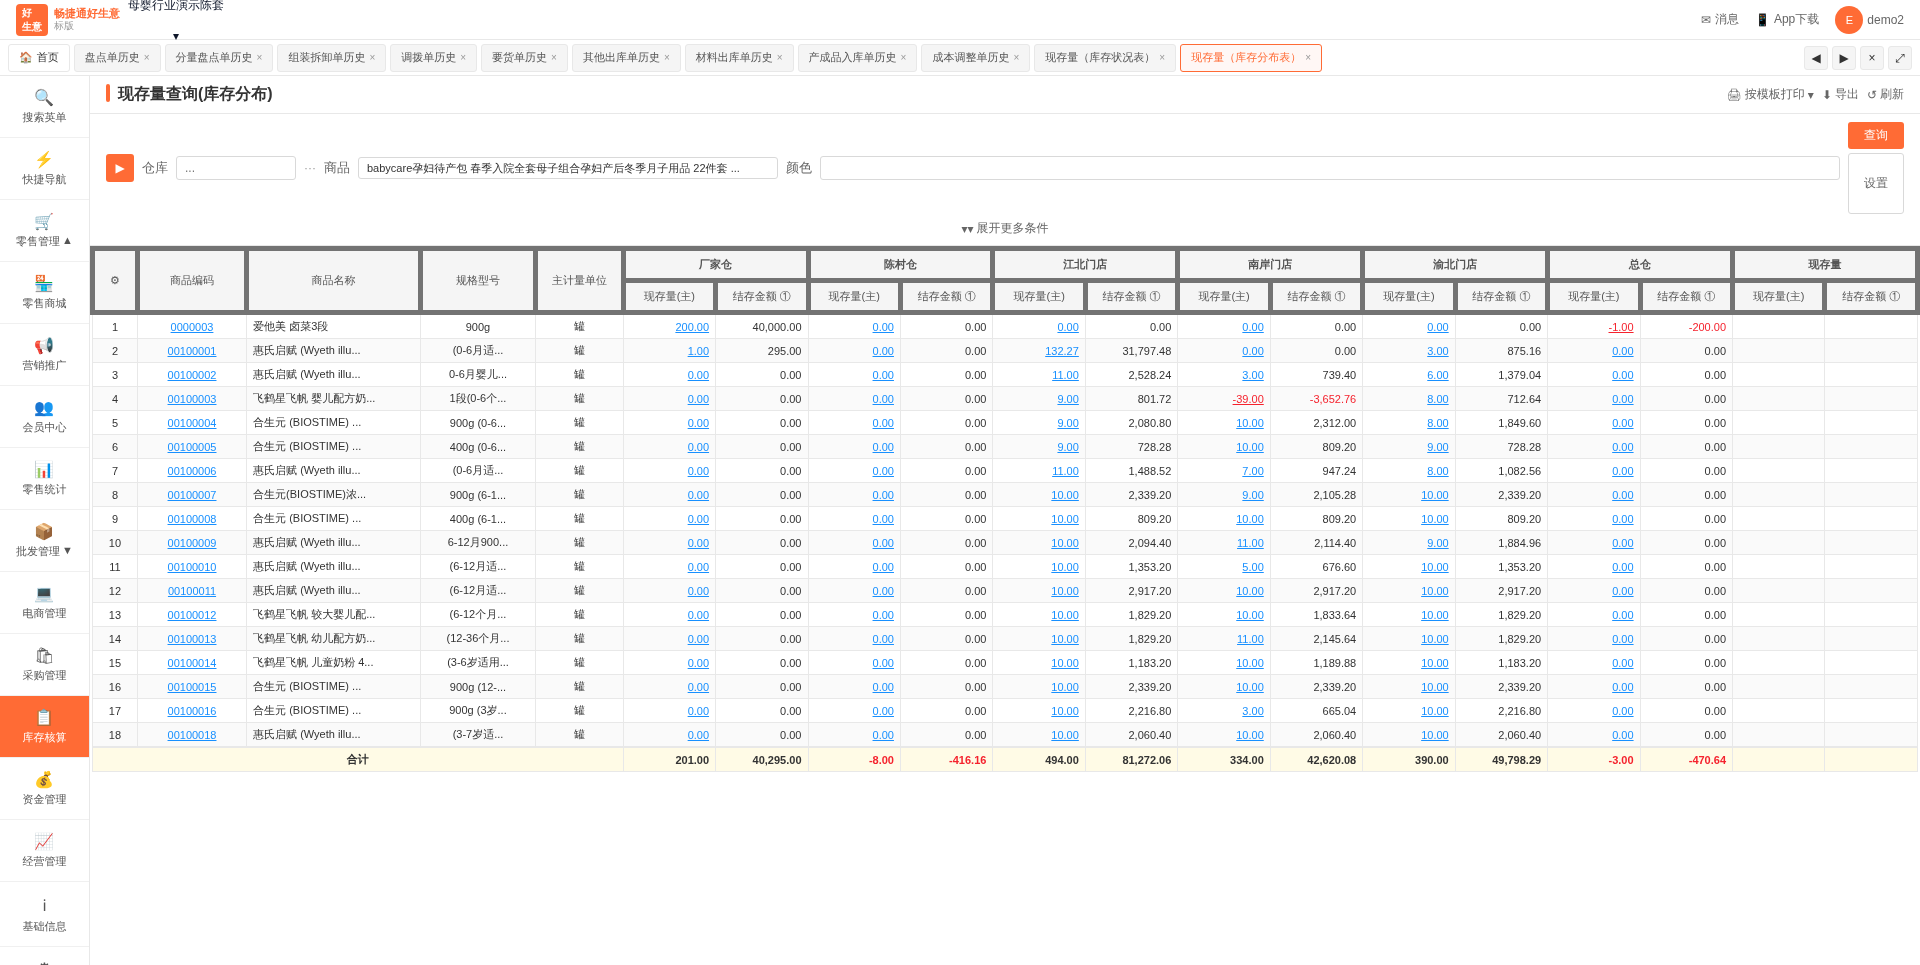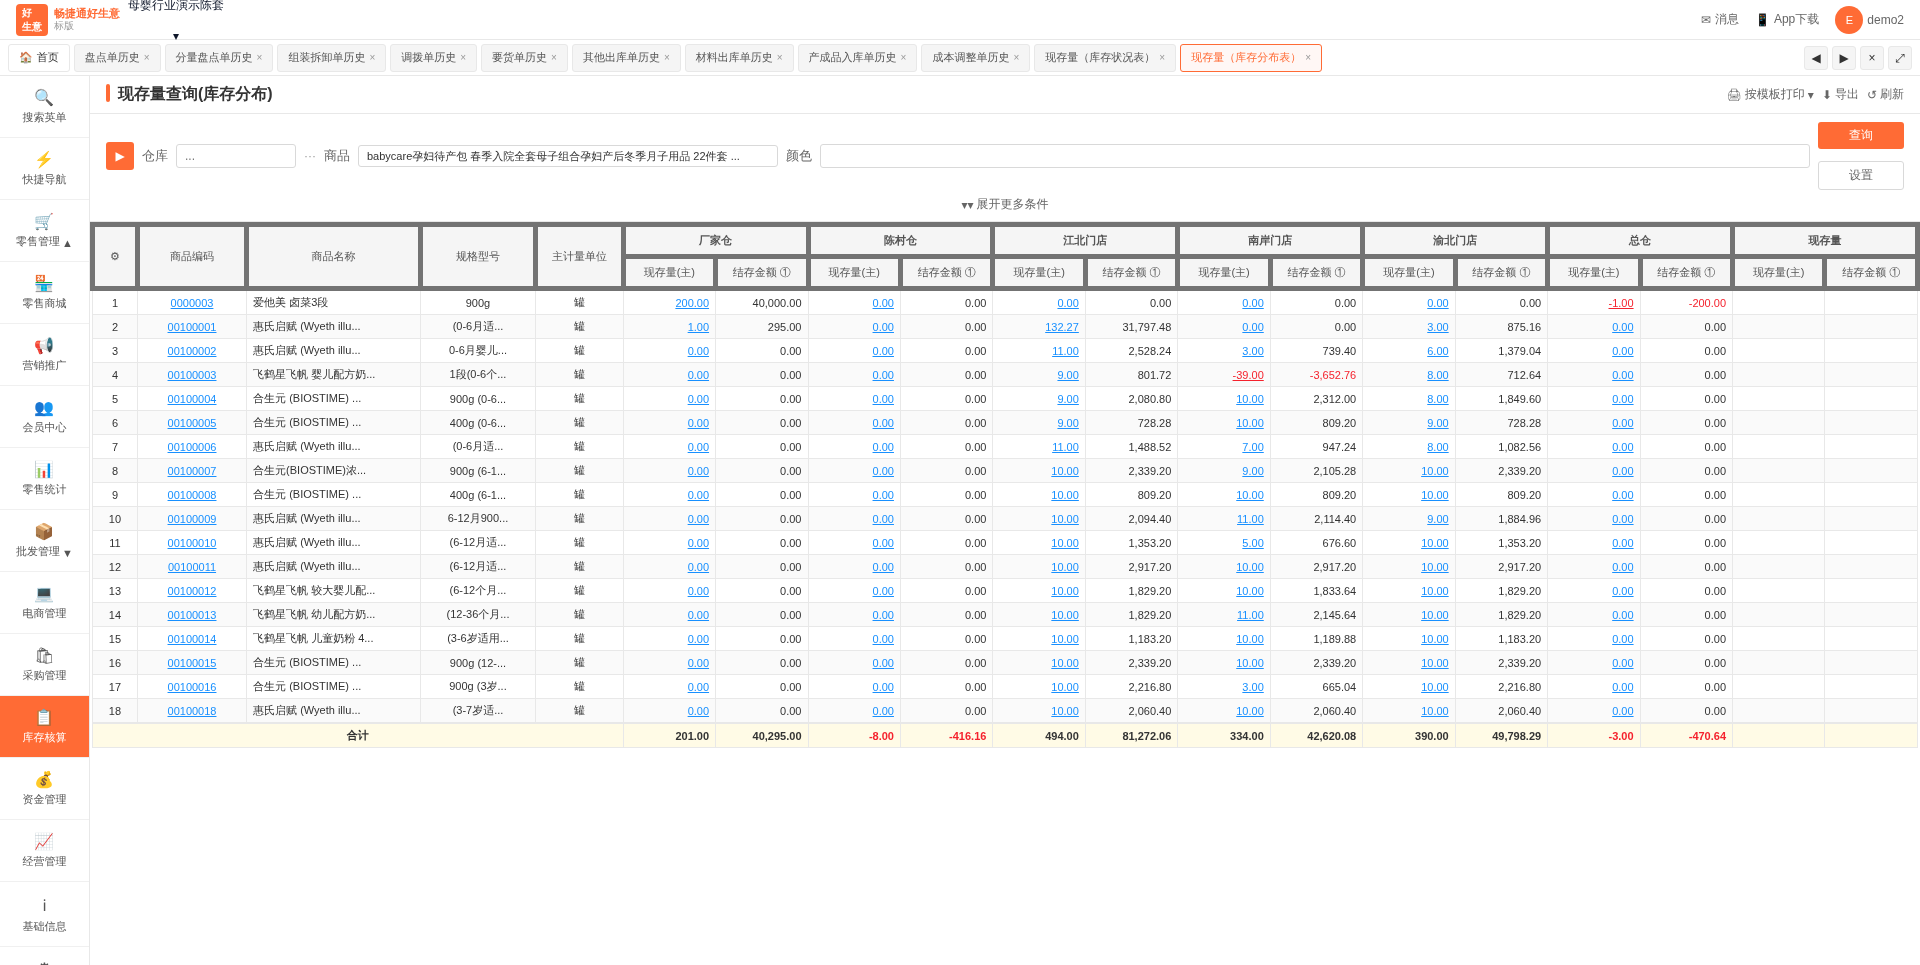--- a/index.html
+++ b/index.html
@@ -25,39 +25,39 @@
     .tab-nav-btn { width: 24px; height: 24px; border: 1px solid #e8e8e8; border-radius: 3px; display: flex; align-items: center; justify-content: center; cursor: pointer; background: #f5f5f5; }
 
     
     .main-layout { display: flex; height: calc(965px - 76px); }
 
     
     .sidebar { width: 90px; background: #fff; border-right: 1px solid #e8e8e8; display: flex; flex-direction: column; overflow-y: auto; }
     .sidebar-item { padding: 12px 4px; text-align: center; cursor: pointer; border-bottom: 1px solid #f0f0f0; font-size: 11px; color: #555; }
     .sidebar-item.active { background: #ff6b35; color: white; }
     .sidebar-item-icon { font-size: 16px; margin-bottom: 3px; }
-    .sidebar-expand { display: flex; align-items: flex-end; gap: 2px; justify-content: center; }
+    .sidebar-expand { display: flex; align-items: flex-start; gap: 2px; justify-content: center; }
 
     
     .content { flex: 1; overflow: hidden; display: flex; flex-direction: column; }
     .page-header { padding: 8px 16px; background: #fff; border-bottom: 1px solid #e8e8e8; display: flex; align-items: center; justify-content: space-between; }
     .page-title { font-size: 16px; font-weight: bold; color: #333; }
     .page-actions { display: flex; align-items: center; gap: 8px; }
     .action-btn { display: flex; align-items: center; gap: 3px; color: #666; font-size: 12px; cursor: pointer; }
 
     
     .filter-area { background: #fff; padding: 8px 16px; border-bottom: 1px solid #e8e8e8; }
     .filter-row { display: flex; align-items: center; gap: 8px; }
     .filter-label { color: #666; font-size: 13px; white-space: nowrap; }
     .filter-input { border: 1px solid #d9d9d9; border-radius: 3px; padding: 4px 8px; font-size: 12px; color: #333; min-width: 80px; }
     .filter-input-wide { min-width: 400px; color: #333; }
     .filter-dots { color: #999; }
     .filter-expand { display: flex; align-items: center; gap: 3px; color: #666; cursor: pointer; font-size: 12px; margin-top: 6px; justify-content: center; }
-    .btn-query { background: #ff6b35; color: white; border: none; border-radius: 3px; padding: 5px 31px; cursor: pointer; font-size: 12px; }
-    .btn-set { background: white; color: #666; border: 1px solid #d9d9d9; border-radius: 3px; padding: 5px 12px; cursor: pointer; font-size: 12px; margin-top: 8px; }
+    .btn-query { background: #ff6b35; color: white; border: none; border-radius: 3px; padding: 5px 16px; cursor: pointer; font-size: 12px; }
+    .btn-set { background: white; color: #666; border: 1px solid #d9d9d9; border-radius: 3px; padding: 21px 12px; cursor: pointer; font-size: 12px; }
     .filter-actions { display: flex; flex-direction: column; gap: 4px; }
 
     
     .table-container { flex: 1; overflow: auto; background: #fff; margin: 0; }
     table { width: 100%; border-collapse: collapse; font-size: 11px; }
     thead th { background: #f5f5f5; border: 5px solid #737373; padding: 6px 4px; text-align: center; white-space: nowrap; font-weight: normal; color: #555; position: sticky; top: 0; z-index: 2; }
     tbody td { border: 1px solid #e8e8e8; padding: 4px 6px; text-align: center; white-space: nowrap; color: #333; }
     tbody tr:nth-child(even) { background: #fafafa; }
     .td-left { text-align: left; }
     .td-num { text-align: right; }

